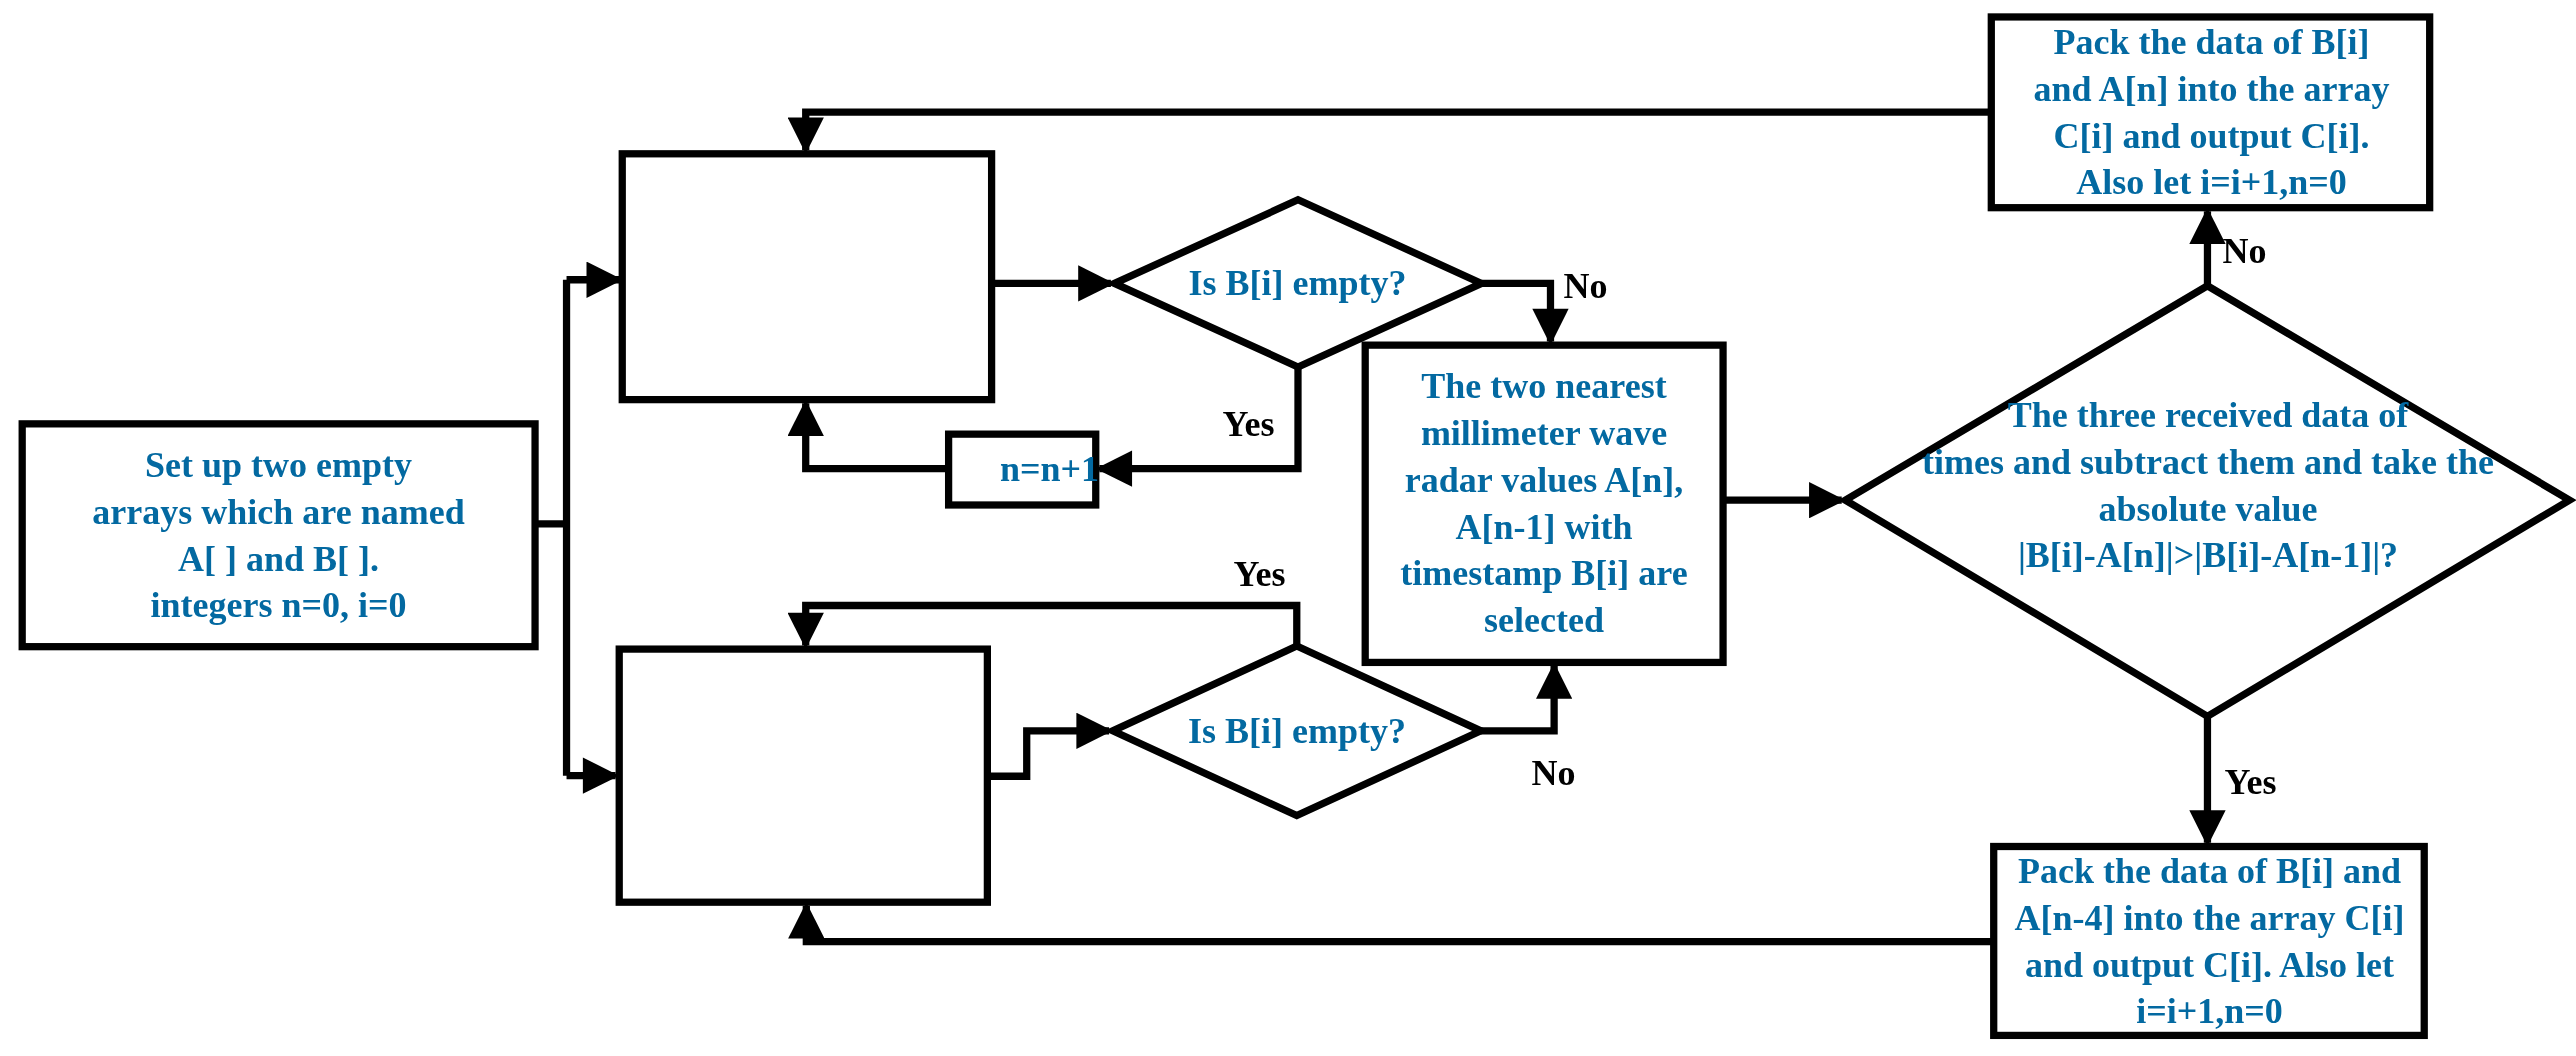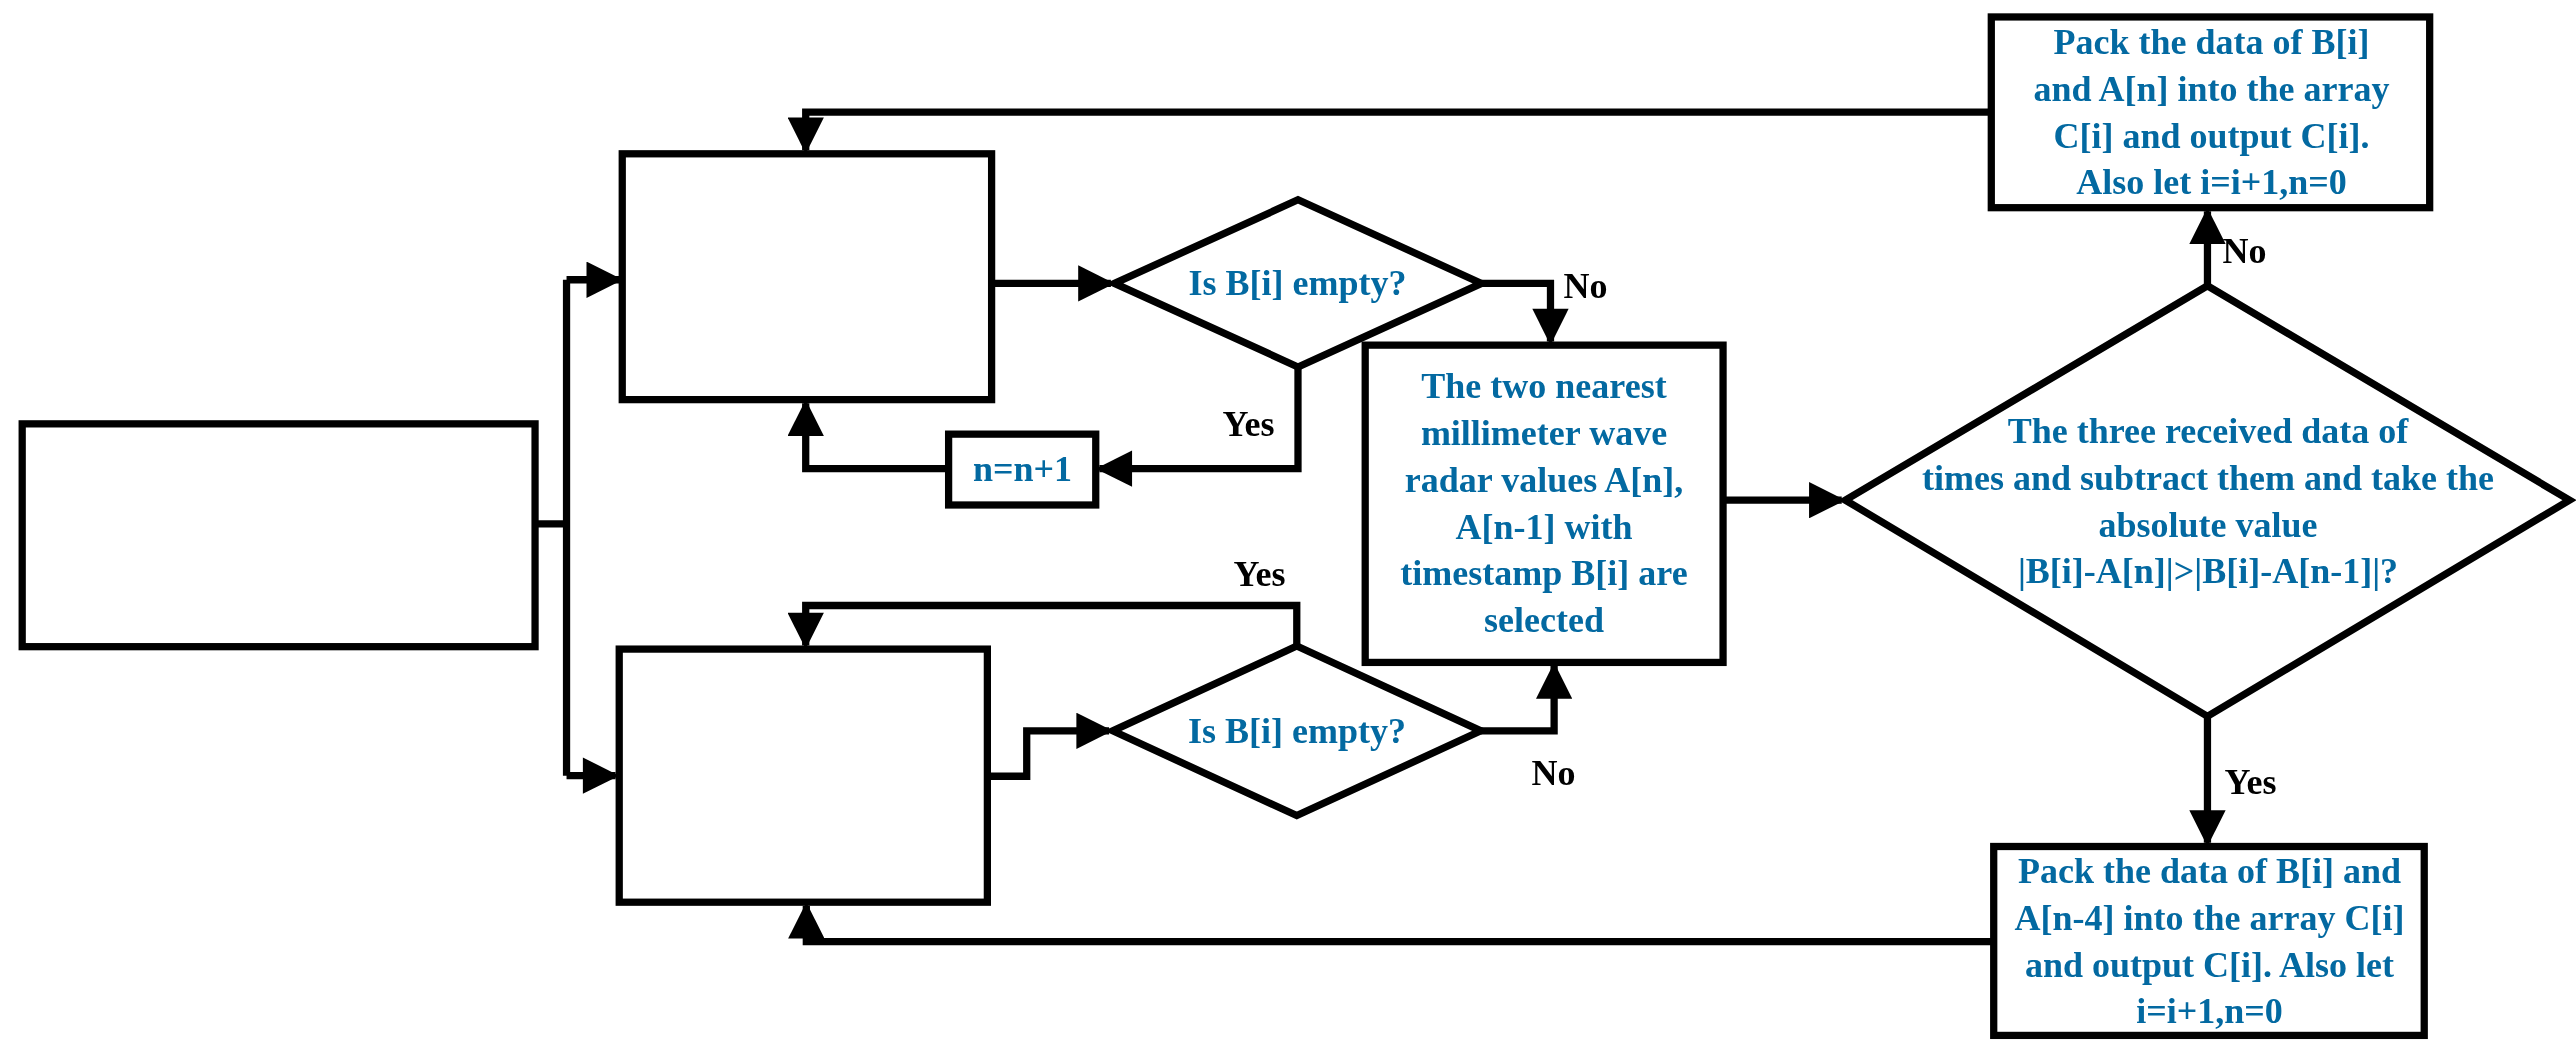--- a/index.html
+++ b/index.html
@@ -70,37 +70,41 @@
     <rect class="shape" x="1566" y="717" width="243" height="117"></rect>
     <rect class="shape" x="1022" y="1072" width="608" height="418"></rect>
     <rect class="shape" x="2254" y="570" width="591" height="524"></rect>
     <rect class="shape" x="3288" y="28" width="724" height="315"></rect>
     <rect class="shape" x="3292" y="1398" width="711" height="312"></rect>
     <polygon class="shape" points="1840,468 2143,330 2446,468 2143,606"></polygon>
     <polygon class="shape" points="1837,1207 2141,1067 2445,1207 2141,1347"></polygon>
     <polygon class="shape" points="3047,826 3645,472 4243,826 3645,1183"></polygon>
   </svg>
 
+  <div class="node-label" style="left:22px; top:424px; width:513px; height:223px;">Set up two empty
+arrays which are named
+A[ ] and B[ ].
+integers n=0, i=0</div>
 
 
   <div class="node-label" style="left:1114px; top:200px; width:367px; height:167px;">Is B[i] empty?</div>
 
-  <div class="node-label" style="left:949px; top:434px; width:147px; height:71px;">n=n+1</div>
+  <div class="node-label" style="left:976px; top:434px; width:147px; height:71px;">n=n+1</div>
 
 
   <div class="node-label" style="left:1113px; top:646px; width:368px; height:170px;">Is B[i] empty?</div>
 
   <div class="node-label" style="left:1365px; top:345px; width:358px; height:317px;">The two nearest
 millimeter wave
 radar values A[n],
 A[n-1] with
 timestamp B[i] are
 selected</div>
 
-  <div class="node-label" style="left:1846px; top:286px; width:724px; height:431px;">The three received data of
+  <div class="node-label" style="left:1846px; top:270px; width:724px; height:431px;">The three received data of
 times and subtract them and take the
 absolute value
 |B[i]-A[n]|&gt;|B[i]-A[n-1]|?</div>
 
   <div class="node-label" style="left:1992px; top:17px; width:439px; height:191px;">Pack the data of B[i]
 and A[n] into the array
 C[i] and output C[i].
 Also let i=i+1,n=0</div>
 
   <div class="node-label" style="left:1994px; top:847px; width:431px; height:189px;">Pack the data of B[i] and

